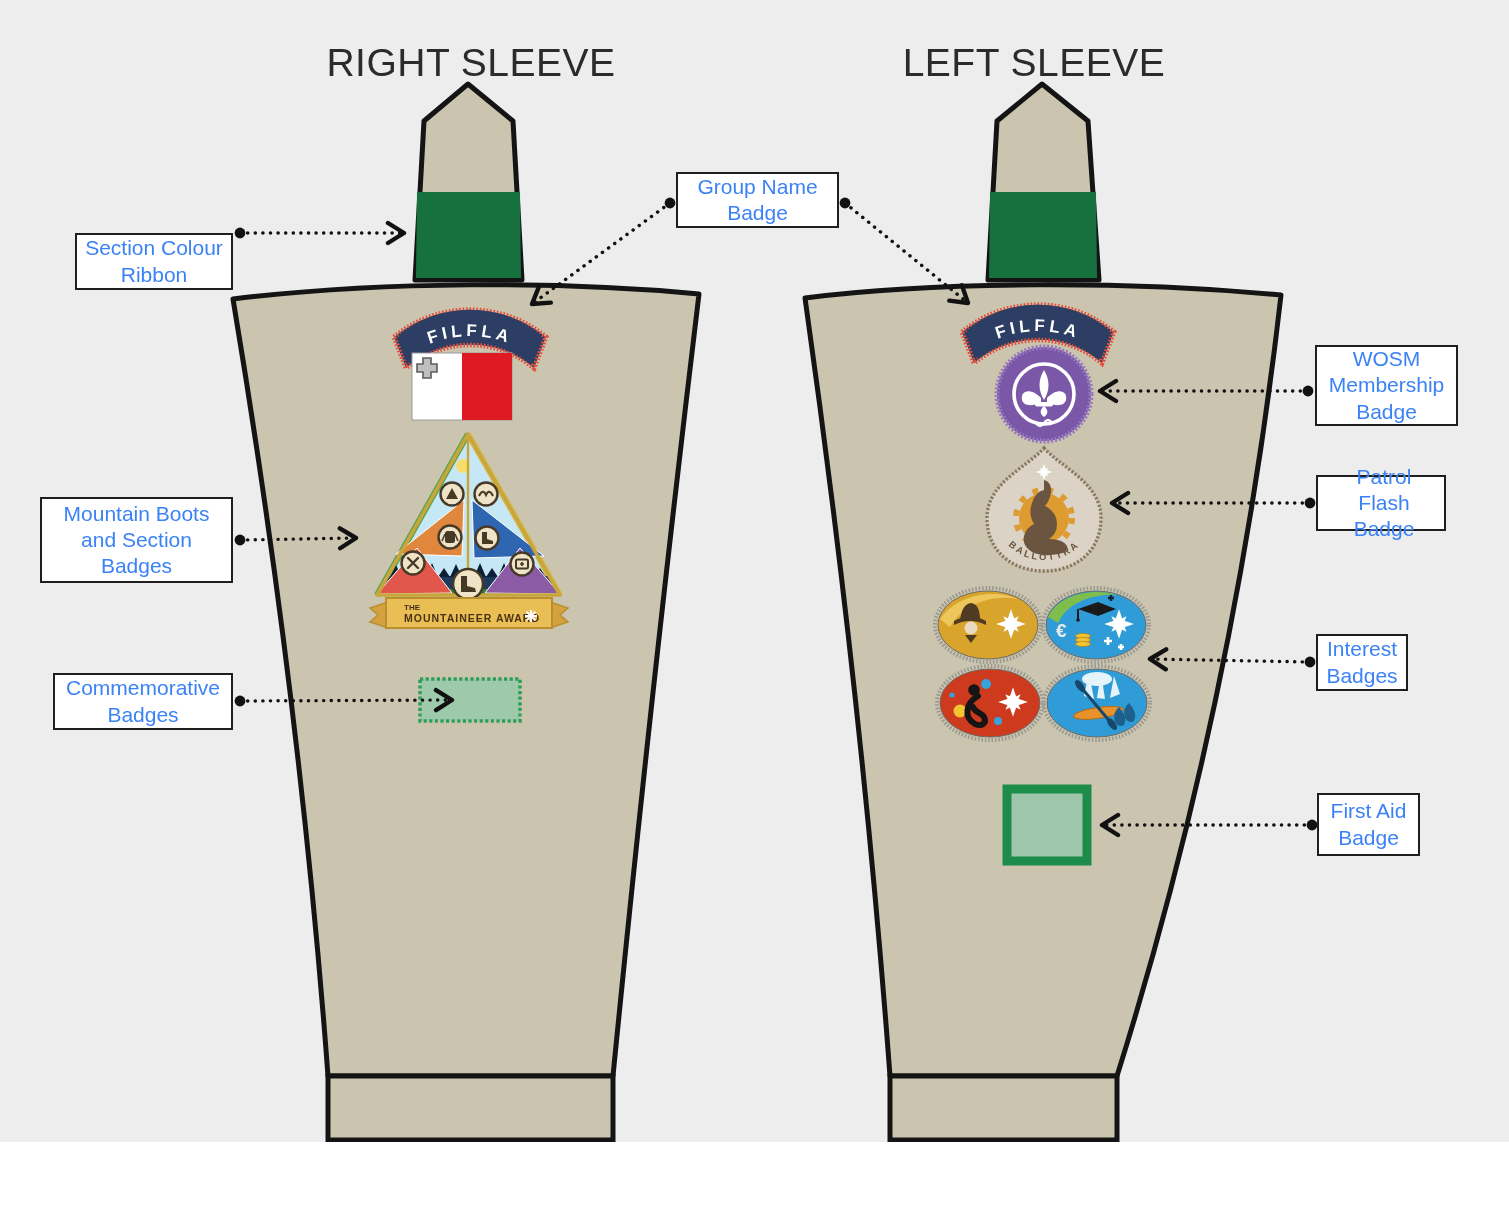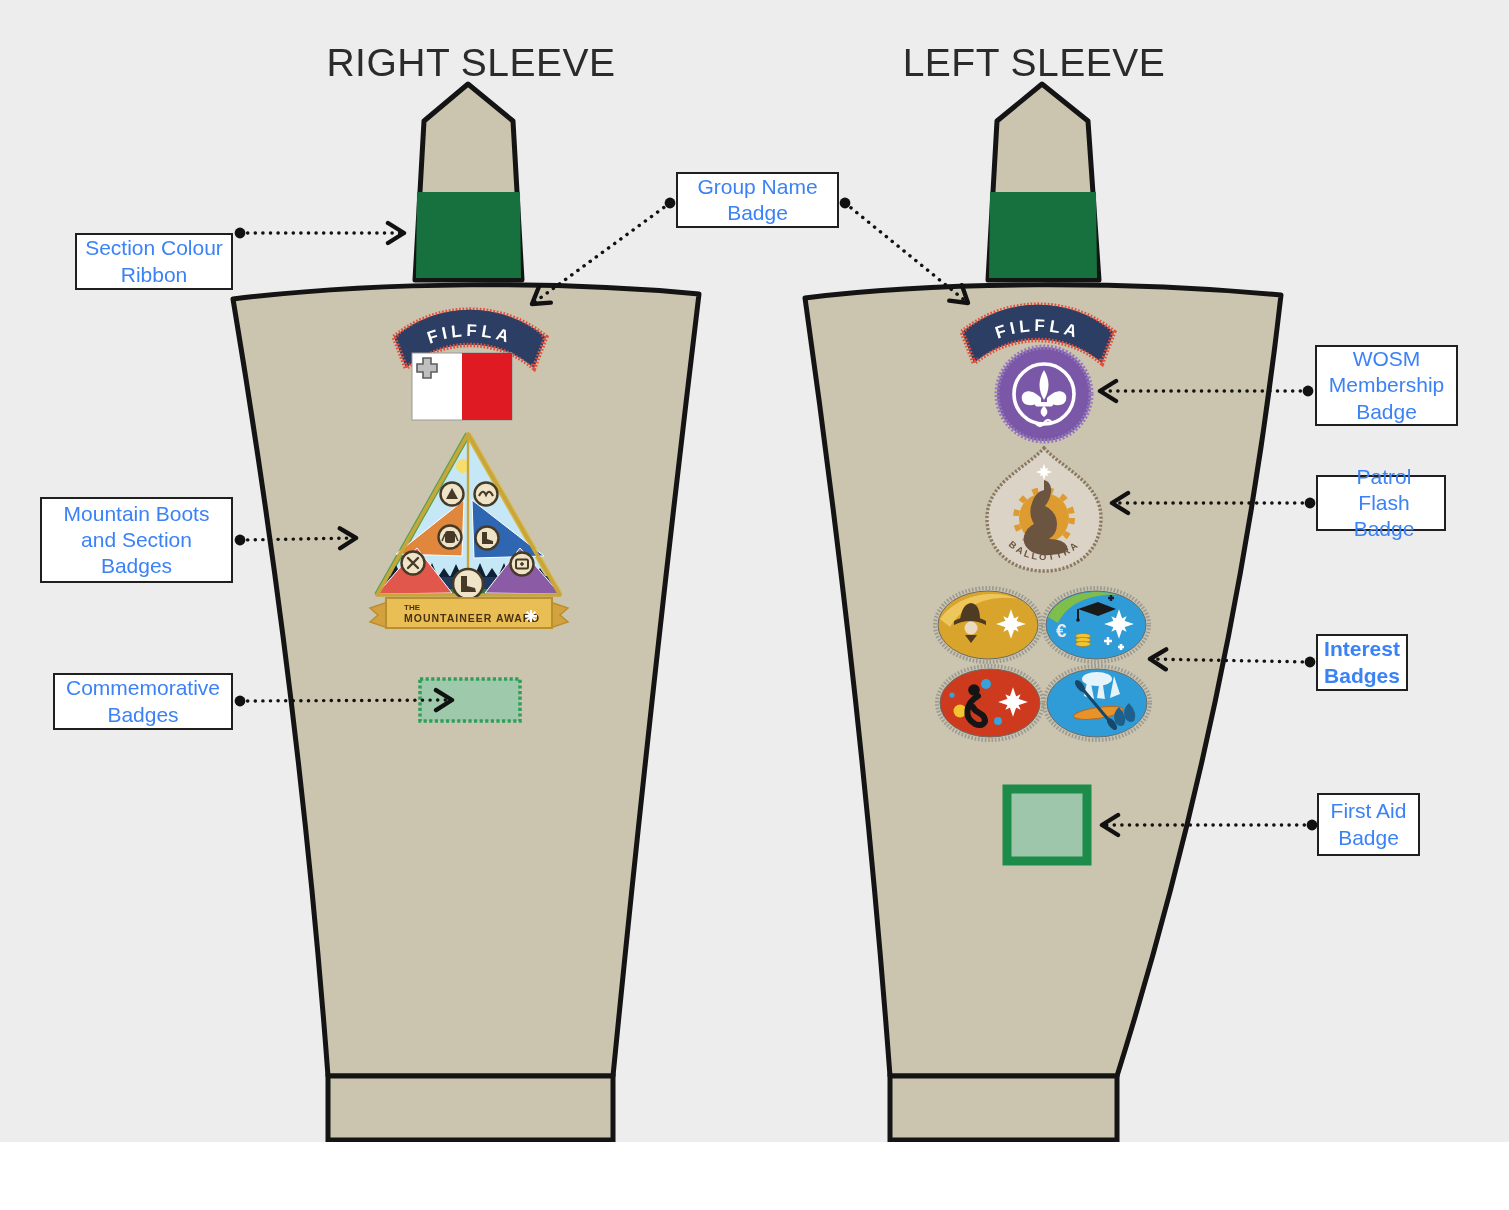--- a/index.html
+++ b/index.html
@@ -249,17 +249,17 @@
 
   <div class="title" style="left:321px;top:41px;">RIGHT SLEEVE</div>
   <div class="title" style="left:884px;top:41px;">LEFT SLEEVE</div>
 
   <div class="lbl" style="left:75px;top:205px;width:158px;height:57px;margin-top:28px;">Section Colour Ribbon</div>
   <div class="lbl" style="left:676px;top:172px;width:163px;height:56px;">Group Name Badge</div>
   <div class="lbl" style="left:40px;top:497px;width:193px;height:86px;">Mountain Boots and Section Badges</div>
   <div class="lbl" style="left:53px;top:673px;width:180px;height:57px;">Commemorative Badges</div>
   <div class="lbl" style="left:1315px;top:345px;width:143px;height:81px;">WOSM Membership Badge</div>
   <div class="lbl" style="left:1316px;top:475px;width:130px;height:56px;padding-left:12px;">Patrol Flash Badge</div>
-  <div class="lbl" style="left:1316px;top:634px;width:92px;height:57px;padding:3px 2px;font-weight:bold;">Interest Badges</div>
+  <div class="lbl" style="left:1316px;top:634px;width:92px;height:57px;padding:3px 2px;">Interest Badges</div>
   <div class="lbl" style="left:1317px;top:793px;width:103px;height:63px;">First Aid Badge</div>
 
   <div class="bottom-strip"></div>
 </div>
 
 </body></html>

